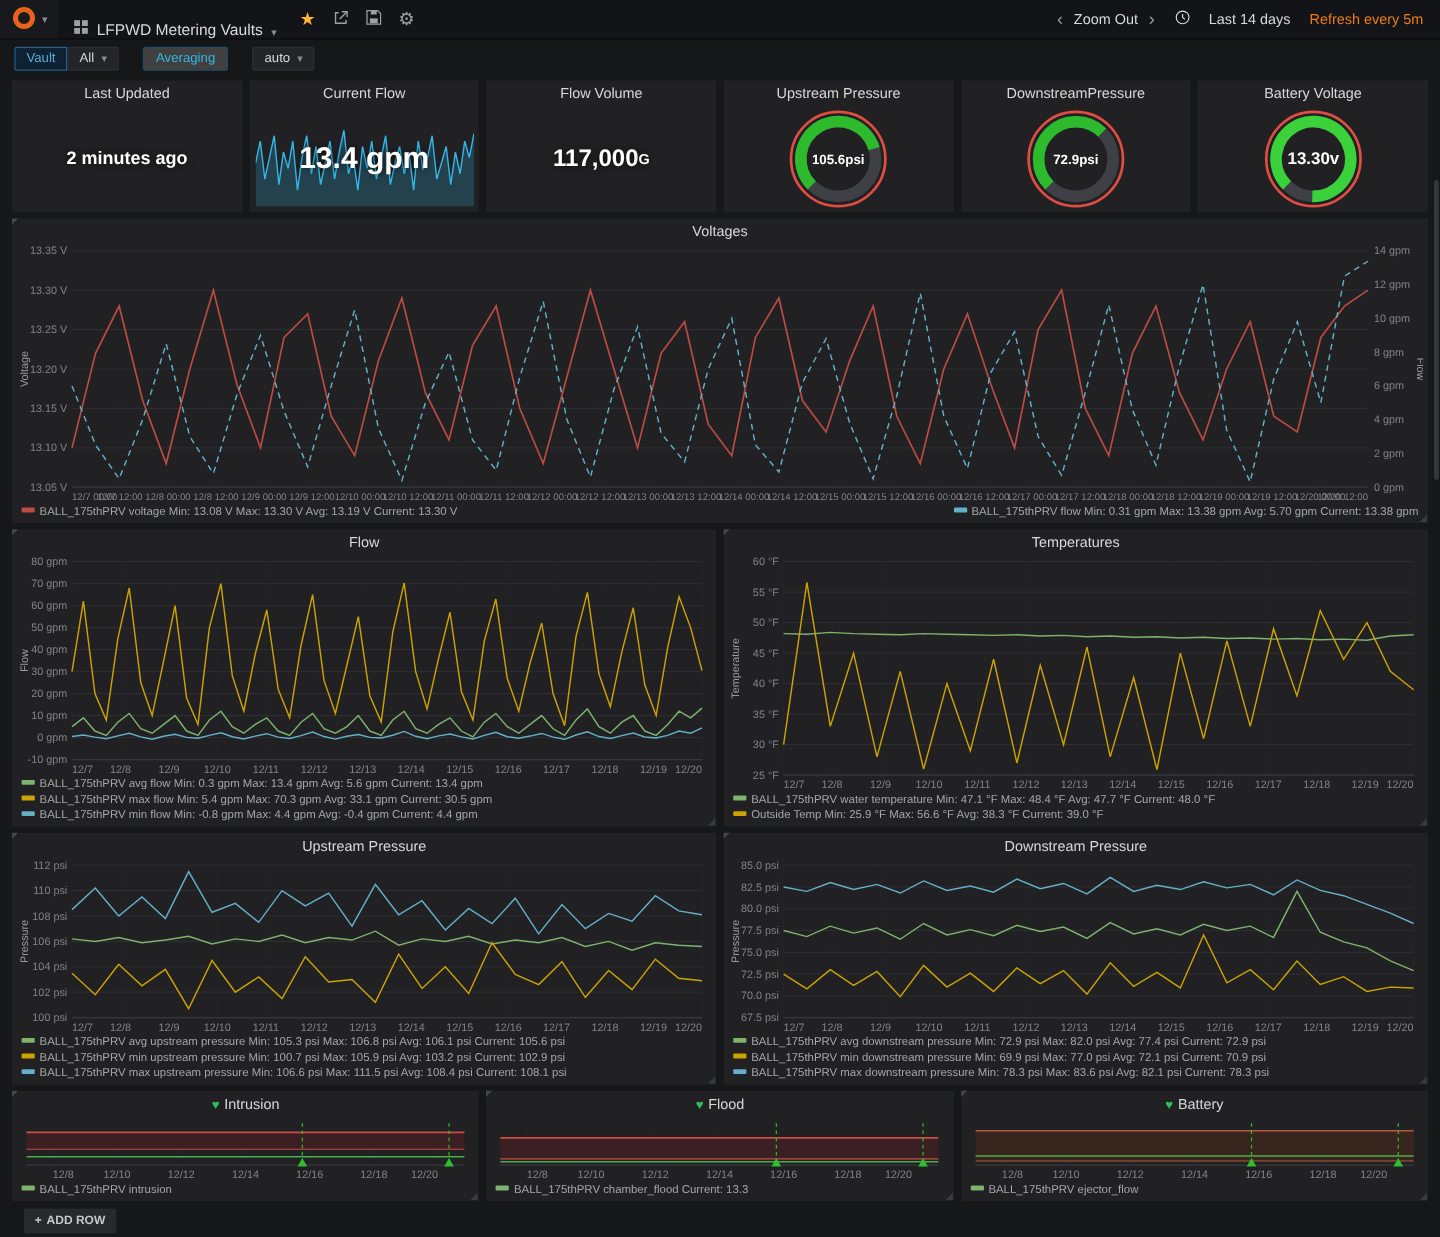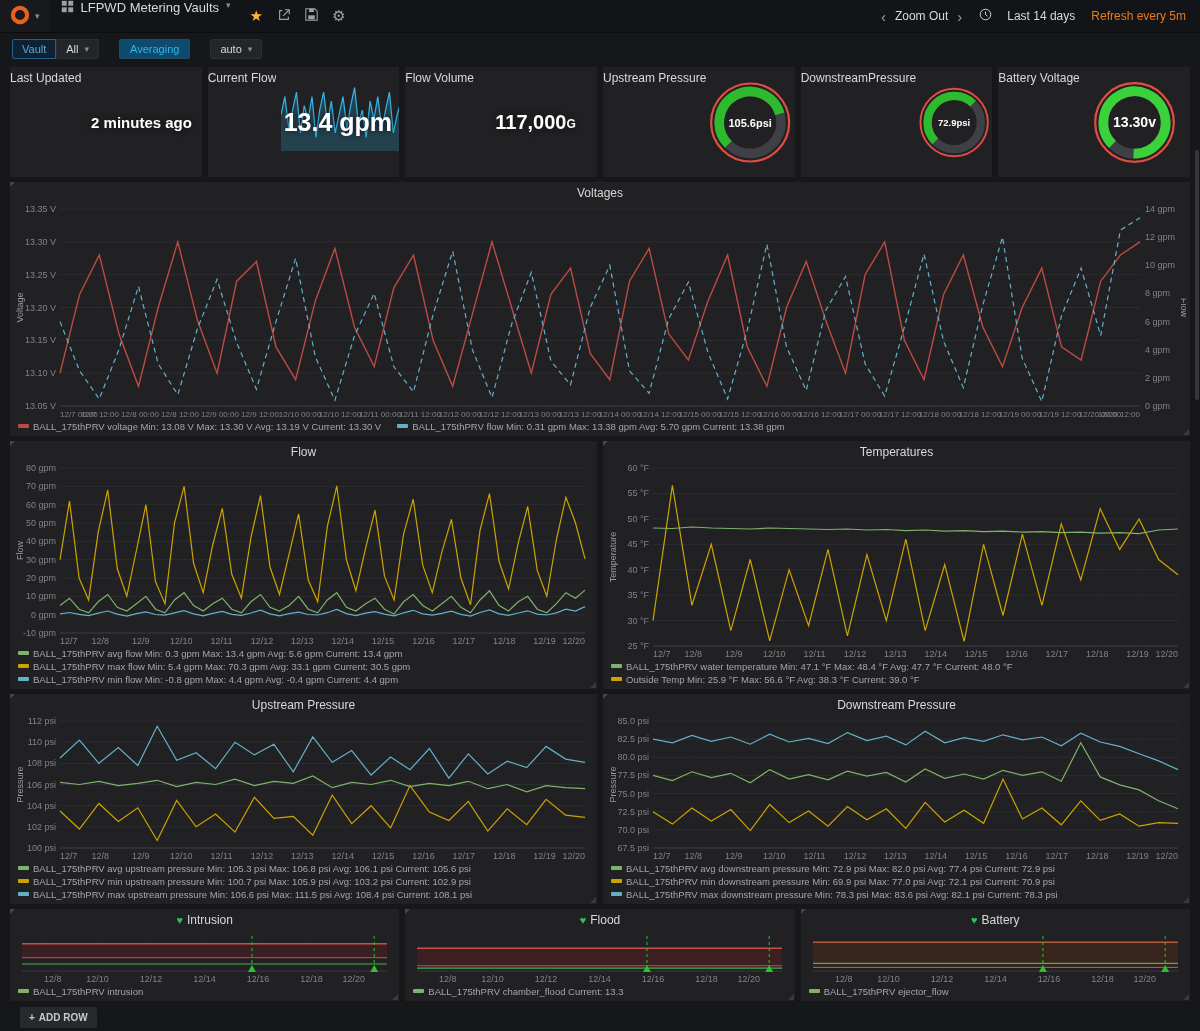--- a/index.html
+++ b/index.html
@@ -5,62 +5,62 @@
 *{box-sizing:border-box;margin:0;padding:0}
 html,body{width:1200px;height:1031px;overflow:hidden}
 body{background:#161719;font-family:"Liberation Sans",sans-serif;color:#d8d9da}
 svg text{font-family:"Liberation Sans",sans-serif}
 button{font-family:"Liberation Sans",sans-serif}
 
 
 .navbar{height:33px;background:#131417;display:flex;align-items:center;justify-content:space-between;border-bottom:1px solid #0c0d0e}
 .nav-left{display:flex;align-items:center;height:100%}
 .logo-btn{display:flex;align-items:center;gap:4px;height:100%;padding:0 9px;background:#18191c;border:none;cursor:pointer}
-.picker{display:flex;align-items:flex-start;gap:7px;height:100%;padding:0 12px;background:transparent;border:none;color:#d8d9da;font-size:13px;cursor:pointer}
+.picker{display:flex;align-items:flex-end;gap:7px;height:100%;padding:0 12px;background:transparent;border:none;color:#d8d9da;font-size:13px;cursor:pointer}
 .caret{font-size:9px;color:#8a8b8d}
 .icon-btn{height:100%;background:none;border:none;color:#9fa0a2;padding:0 7px;cursor:pointer;font-size:13px}
 .icon-btn.star{color:#ffb437;font-size:15px}
 .gear{font-size:15px}
 .nav-right{display:flex;align-items:center;gap:2px;padding-right:10px;font-size:12px}
 .chev{background:none;border:none;color:#9fa0a2;font-size:15px;cursor:pointer;padding:0 5px;line-height:1}
 .zoom-btn{background:none;border:none;color:#d8d9da;font-size:12px;cursor:pointer;padding:0 2px}
 .time-btn{display:flex;align-items:center;gap:15px;background:none;border:none;color:#d8d9da;font-size:12px;cursor:pointer;padding:0 10px}
 .refresh-btn{background:none;border:none;color:#eb7b18;font-size:12px;cursor:pointer;padding:0 4px}
 
 
 .submenu{display:flex;align-items:center;gap:20px;padding:5px 12px;height:32px}
 .var-group{display:flex}
 .var-label{background:#0f2233;border:1px solid #265f8a;color:#5ba7d4;font-size:11px;padding:3px 9px;border-radius:2px 0 0 2px}
 .var-value{display:flex;align-items:center;gap:6px;background:#232528;border:1px solid #2c2e33;color:#d8d9da;font-size:11px;padding:3px 9px;cursor:pointer;border-radius:0 2px 2px 0}
-.averaging{background:#0c4a6e;border:1px solid #214b63;color:#33b5e5;font-size:11px;padding:3px 10px;border-radius:2px;cursor:pointer}
+.averaging{background:#404040;border:1px solid #214b63;color:#33b5e5;font-size:11px;padding:3px 10px;border-radius:2px;cursor:pointer}
 .interval{border-radius:2px}
 
 
 .dash{padding:2px 10px 0}
 .row{display:flex;gap:6px;margin-bottom:5px}
 .panel{background:#212124;position:relative;flex:1;min-width:0}
 .panel-title{text-align:center;font-size:12px;padding:4px 0 3px;color:#d8d9da;cursor:pointer;white-space:nowrap;overflow:hidden}
 .heart{color:#2fbf5f;margin-right:4px;font-size:11px}
 .graph{display:flex;flex-direction:column}
 .graph::before{content:"";position:absolute;left:0;top:0;border-top:5px solid #46474b;border-right:5px solid transparent;z-index:3}
 .graph::after{content:"";position:absolute;right:1px;bottom:1px;border-bottom:6px solid #3a3b3f;border-left:6px solid transparent}
 .plot{flex:1;min-height:0;margin:0 4px;position:relative}
 .legend{padding:0 8px 3px;display:flex;flex-wrap:wrap;column-gap:16px;font-size:9.5px;color:#a5a6a9;line-height:13px}
-.legend.split{flex-wrap:nowrap}
+.legend.split{justify-content:space-between;flex-wrap:nowrap}
 .lg-item{white-space:nowrap;cursor:pointer}
 .lg-icon{display:inline-block;width:11px;height:4px;margin-right:4px;border-radius:1px;vertical-align:2px}
 
 .r-stats .panel{height:110px}
 .r-volt .panel{height:254px}
 .r-mid .panel{height:248px}
 .r-press .panel{height:210px}
 .r-alerts .panel{height:92px}
 
 
-.stat{display:flex;flex-direction:row}
+.stat{display:flex;flex-direction:column}
 .stat-body{flex:1;position:relative;display:flex;align-items:center;justify-content:center;overflow:hidden}
 .spark{position:absolute;left:5px;right:5px;top:16px;bottom:5px}
 .stat-value{position:relative;font-weight:bold;color:#fff;font-size:15px;text-shadow:0 0 6px rgba(0,0,0,.65);z-index:2}
 .stat-value.big{font-size:25px}
 .stat-value.vol{font-size:20px}
 .suffix{font-size:12px;vertical-align:1px}
 .gaugebox{width:100%;height:100%;display:flex;align-items:center;justify-content:center}
 
 .addrow{display:inline-flex;gap:4px;align-items:center;margin:1px 0 0 10px;background:#27292d;border:none;color:#c7c8ca;font-size:10px;font-weight:bold;padding:5px 9px;cursor:pointer;border-radius:2px}
 .scrollbar{position:fixed;right:1px;top:150px;height:250px;width:4px;background:#36373b;border-radius:2px}

